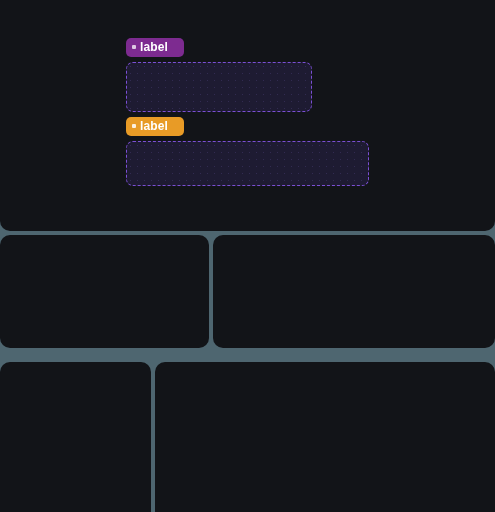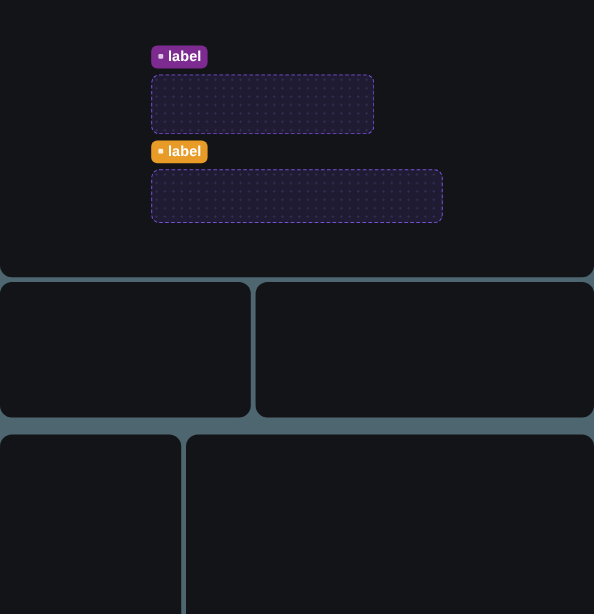--- a/index.html
+++ b/index.html
@@ -24,21 +24,21 @@
   #panel-top   { left:0px;  top:0px;   width:495px; height:231px; border-radius:0 0 10px 10px;}
   #panel-mid-l { left:0px;  top:235px; width:209px; height:113px; border-radius:10px;}
   #panel-mid-r { left:213px;top:235px; width:282px; height:113px; border-radius:10px;}
   #panel-bot-l { left:0px;  top:362px; width:151px; height:150px; border-radius:10px 10px 0 0;}
   #panel-bot-r { left:155px;top:362px; width:340px; height:150px; border-radius:10px 10px 0 0;}
 
   
   .badge{
     position:absolute;
     display:inline-flex;align-items:center;gap:4px;
-    padding:3px 5px 4px 6px;
+    padding:3px 16px 4px 6px;
     border-radius:5px;
     font-size:12px;
     font-weight:700;
     color:#ffffff;
     letter-spacing:.1px;
     line-height:1;
     white-space:nowrap;
   }
   .badge .dot{
     width:4px;height:4px;border-radius:1px;

